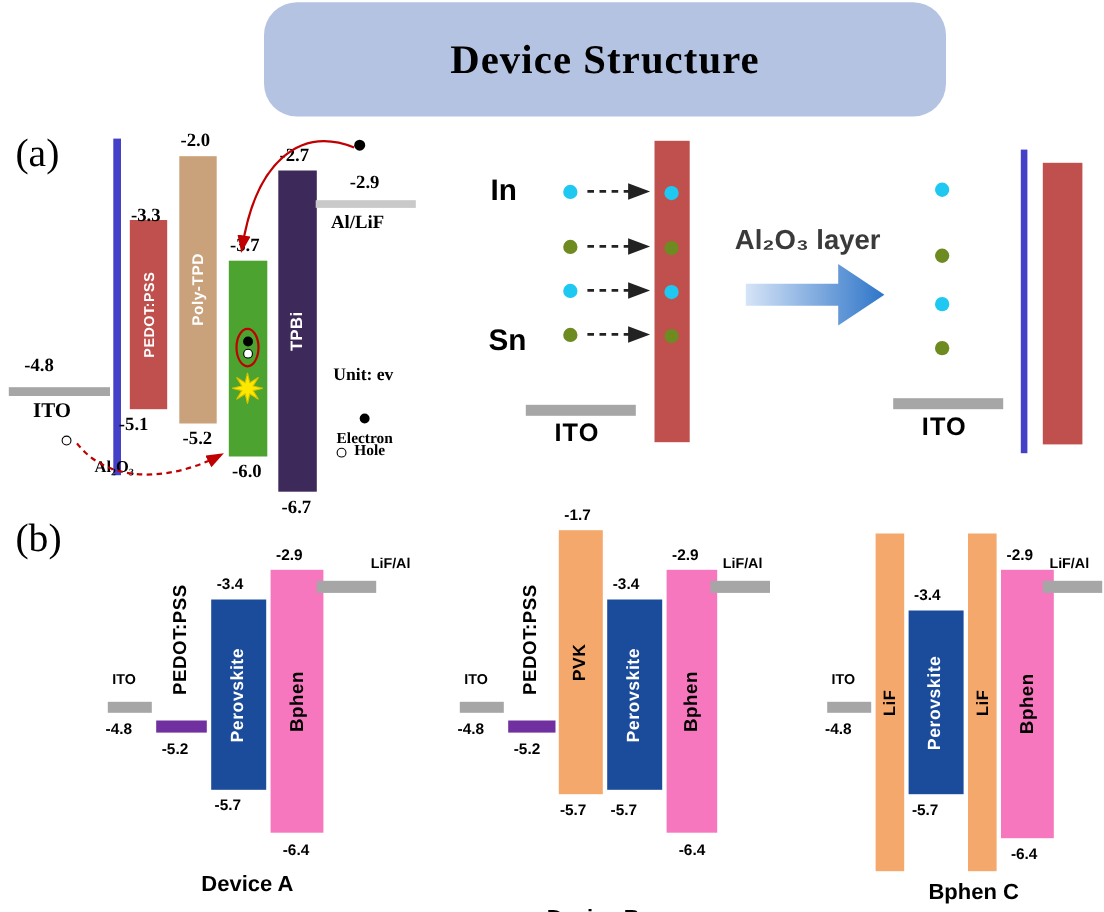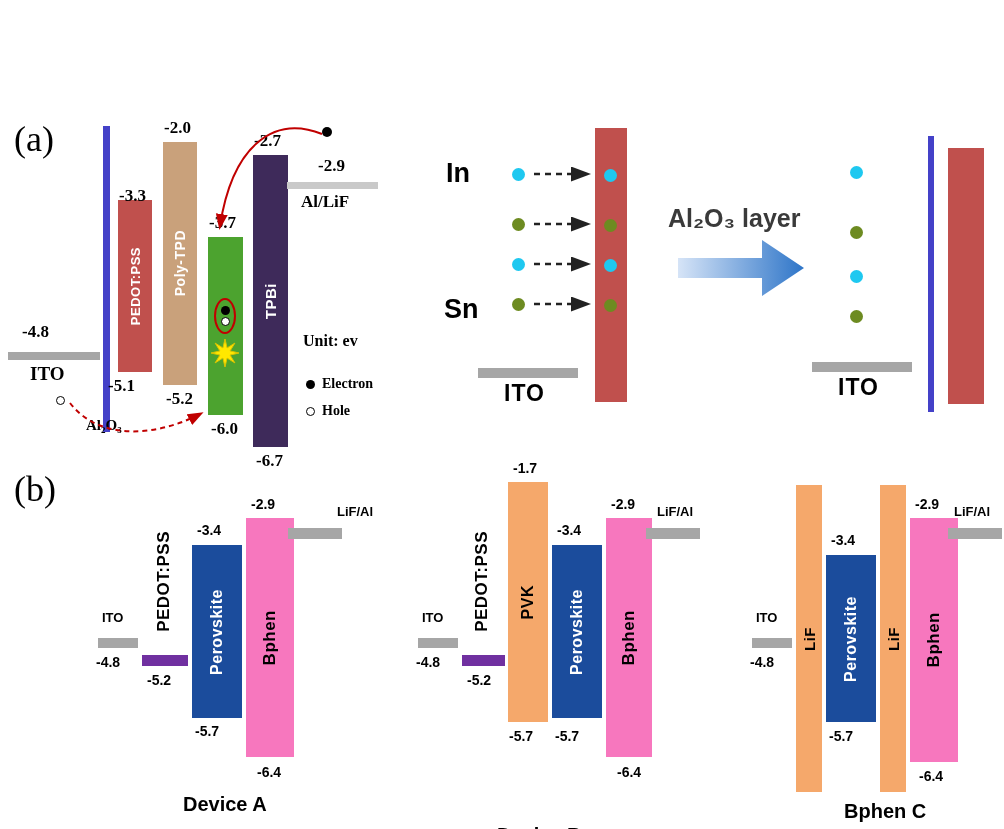--- a/index.html
+++ b/index.html
@@ -36,20 +36,23 @@
 
   .mig-ion-label { position:absolute; font-weight:bold; font-size:27px; }
   .mig-ito-label { position:absolute; font-weight:bold; font-size:23px; letter-spacing:1px; }
   .arrow-caption { position:absolute; font-weight:bold; font-size:25px; color:#3a3a3a; }
 </style>
 </head>
 <body>
 
 <div class="canvas">
 
+  <div class="banner" style="background-color: rgb(181, 195, 226);">
+    <span class="banner-title">Device Structure</span>
+  </div>
 
   <div class="panel-label" style="left:14px; top:118px;">(a)</div>
   <div class="panel-label" style="left:14px; top:468px;">(b)</div>
 
   <section class="abs" style="left:0; top:110px; width:440px; height:370px;">
 
     <div class="abs" style="left: 103px; top: 16px; width: 7px; height: 306px; background-color: rgb(68, 65, 200);"></div>
 
     <div class="electrode" style="left: 8px; top: 242px; width: 92px; height: 8px; background-color: rgb(166, 166, 166);"></div>
     <div class="num-a" style="left:22px; top:212px;">-4.8</div>
@@ -85,21 +88,21 @@
     </div>
     <div class="num-a" style="left:254px; top:21px;">-2.7</div>
     <div class="num-a" style="left:256px; top:341px;">-6.7</div>
 
     <div class="electrode" style="left: 287px; top: 72px; width: 91px; height: 7px; background-color: rgb(201, 201, 201);"></div>
     <div class="num-a" style="left:318px; top:46px;">-2.9</div>
     <div class="label-a" style="left:301px; top:82px; font-size:17px;">Al/LiF</div>
     <div class="abs" style="left:322px; top:17px; width:10px; height:10px; border-radius:50%; background:#000;"></div>
 
     <div class="label-a" style="left:303px; top:222px; font-size:16px;">Unit: ev</div>
-    <div class="legend-row" style="left:306px; top:266px;">
+    <div class="legend-row" style="left:306px; top:266px;flex-direction:column;">
       <span class="e-dot"></span>
       <span class="label-a2">Electron</span>
     </div>
     <div class="legend-row" style="left:306px; top:293px;">
       <span class="h-dot"></span>
       <span class="label-a2">Hole</span>
     </div>
 
     <svg class="overlay" style="left:0; top:0;" width="440" height="370">
       <defs>

